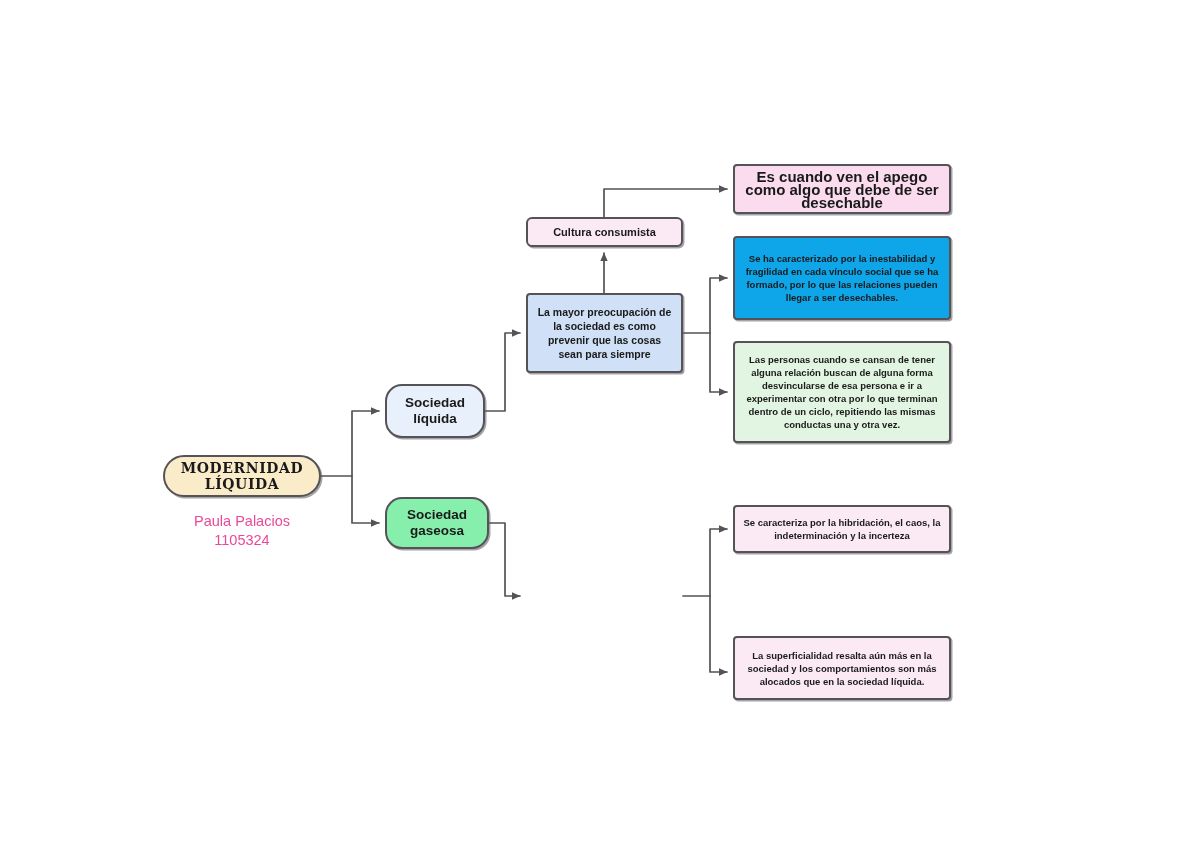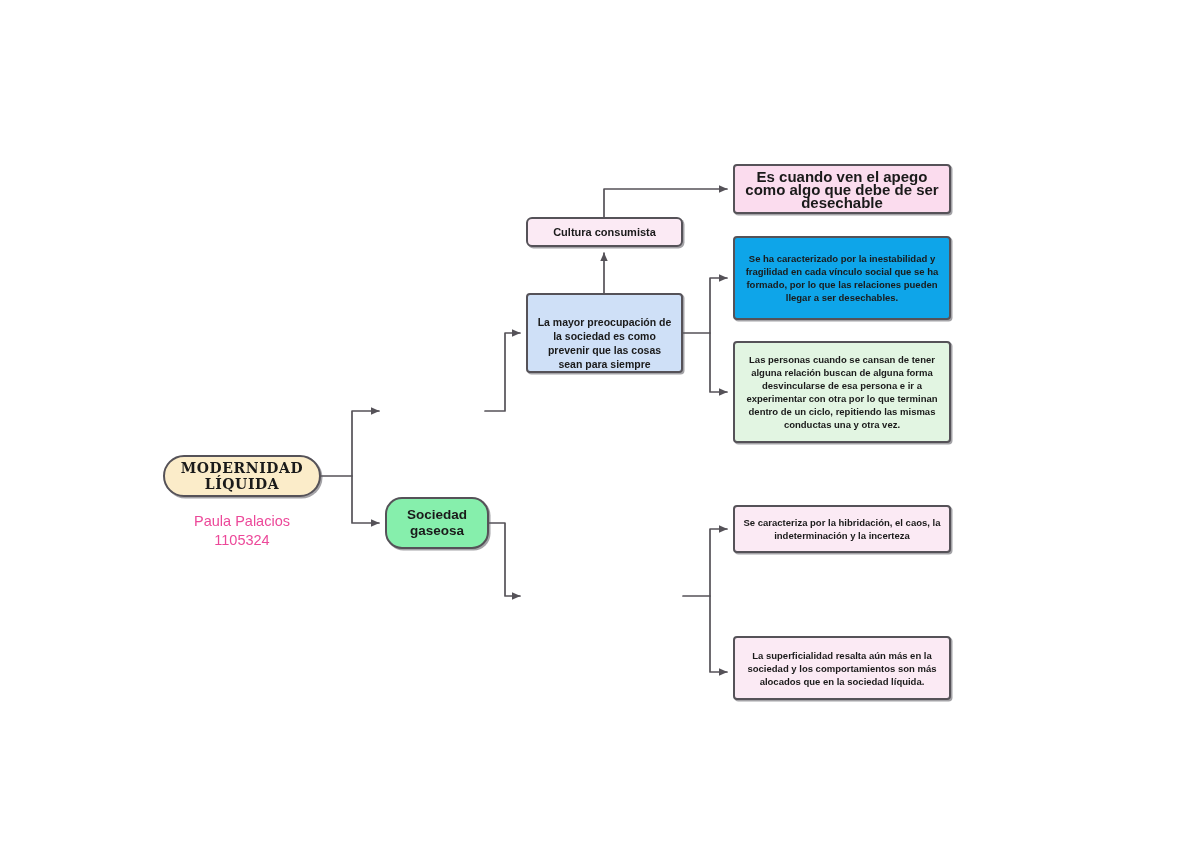--- a/index.html
+++ b/index.html
@@ -43,21 +43,21 @@
     background:#e8f0fb;border-radius:17px;font-size:13.5px;line-height:16px;
   }
   .n-gaseosa{
     left:385px;top:497px;width:104px;height:52px;
     background:#86efac;border-radius:17px;font-size:13.5px;line-height:16px;
   }
 
   
   .n-blue{
     left:526px;top:293px;width:157px;height:80px;
-    background:#cfe0f7;border-radius:4px;font-size:10.5px;line-height:14px;align-items:flex-end;
+    background:#cfe0f7;border-radius:4px;font-size:10.5px;line-height:14px;
   }
   .n-cultura{
     left:526px;top:217px;width:157px;height:30px;
     background:#fbeaf4;border-radius:6px;font-size:11px;
   }
   .n-purple{
     left:526px;top:552px;width:157px;height:88px;
     background:#ececfa;border-radius:4px;font-size:10.5px;line-height:14px;
   }
 
@@ -116,20 +116,23 @@
 
   <div class="node n-root">
     <span>MODERNIDAD LÍQUIDA</span>
   </div>
 
   <div class="author">
     <div>Paula Palacios</div>
     <div>1105324</div>
   </div>
 
+  <div class="node n-liquida">
+    <span>Sociedad líquida</span>
+  </div>
 
   <div class="node n-gaseosa">
     <span>Sociedad gaseosa</span>
   </div>
 
   <div class="node n-cultura">
     <span>Cultura consumista</span>
   </div>
 
   <div class="node n-blue">

